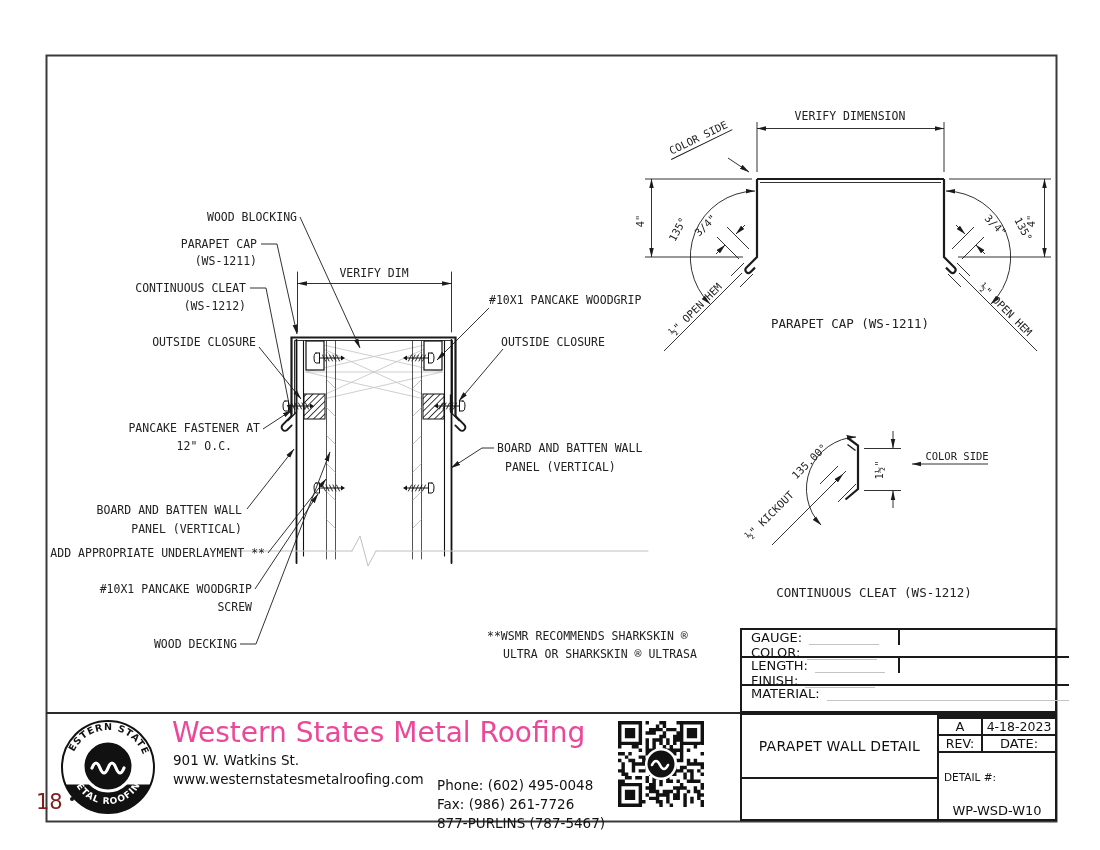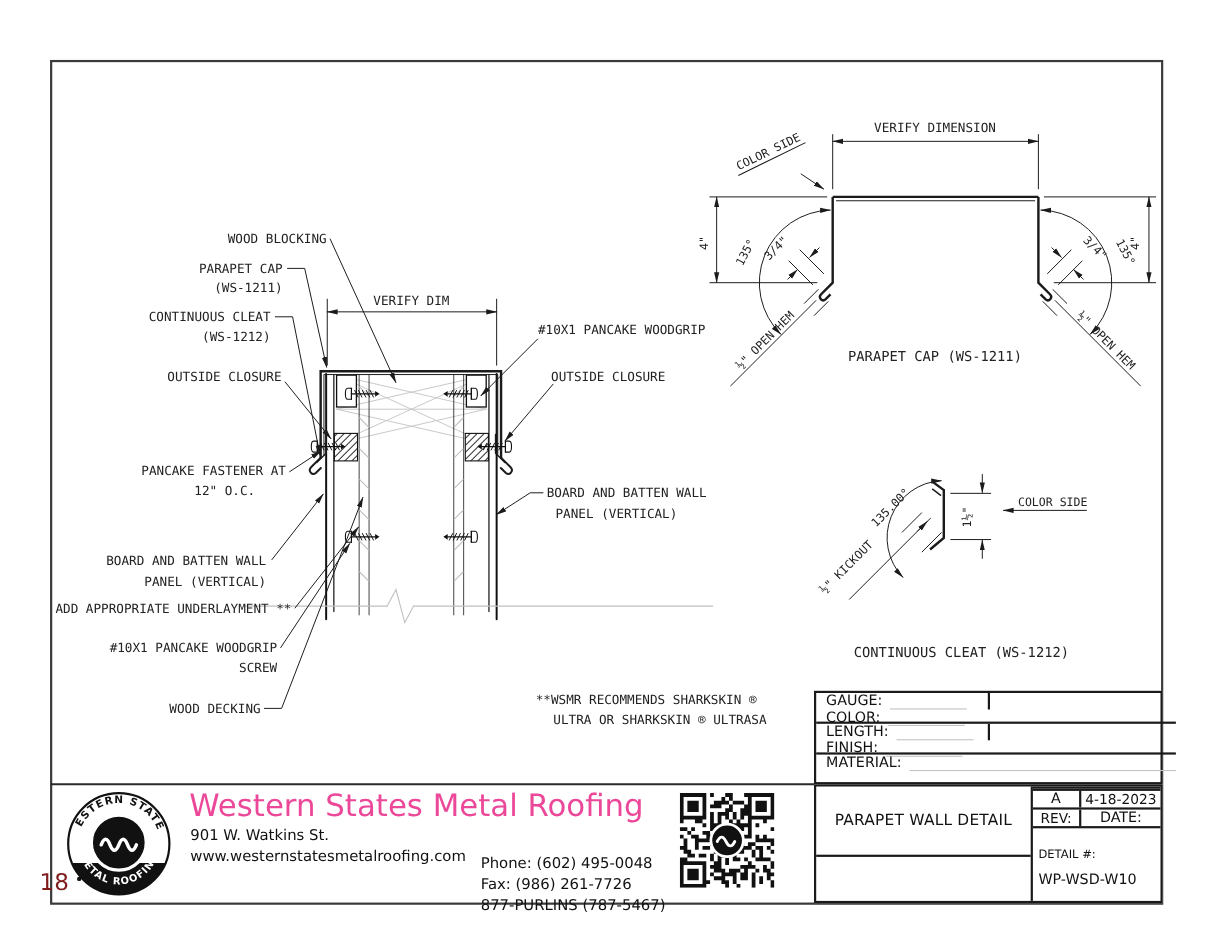--- a/index.html
+++ b/index.html
@@ -31,21 +31,21 @@
   .tb-panel{flex:1;padding:4px 7px;}
   .tb-panel .small{font-size:10.5px;}
   .tb-panel .big{font-size:14px;margin:4px 0 0 14px;letter-spacing:.2px;}
   .tb-right{flex:1;display:flex;flex-direction:column;}
   .tb-r{display:flex;border-bottom:2px solid #1a1a1a;box-sizing:border-box;}
   .tb-r .a{width:44px;border-right:2px solid #1a1a1a;box-sizing:border-box;display:flex;align-items:center;justify-content:center;}
   .tb-r .b{flex:1;display:flex;align-items:center;justify-content:center;}
   .h18{height:17px;align-items:flex-end;} .h19{height:19px;}
   .tb-det{flex:1;padding:18px 5px;border-bottom:none;display:flex;flex-direction:column;}
   .tb-det .small{font-size:10.5px;}
-  .tb-det .val{font-size:13px;margin-top:10px;}
+  .tb-det .val{font-size:13px;text-align:center;margin-top:20px;}
   .fs13{font-size:13px;} .fs12{font-size:12.5px;}
 
   
   .company{position:absolute;left:172px;top:716px;font-size:28px;color:#ec4899;}
   .addr{position:absolute;left:173px;top:751px;font-size:13.5px;line-height:19px;}
   .phones{position:absolute;left:437px;top:751px;font-size:13.5px;line-height:19px;margin-top:25px;}
   .pagenum{position:absolute;left:36px;top:790px;font-size:21px;color:#7f1d1d;}
   .logo{position:absolute;left:58px;top:717px;}
   .qr{position:absolute;left:618px;top:721px;}
 </style>

